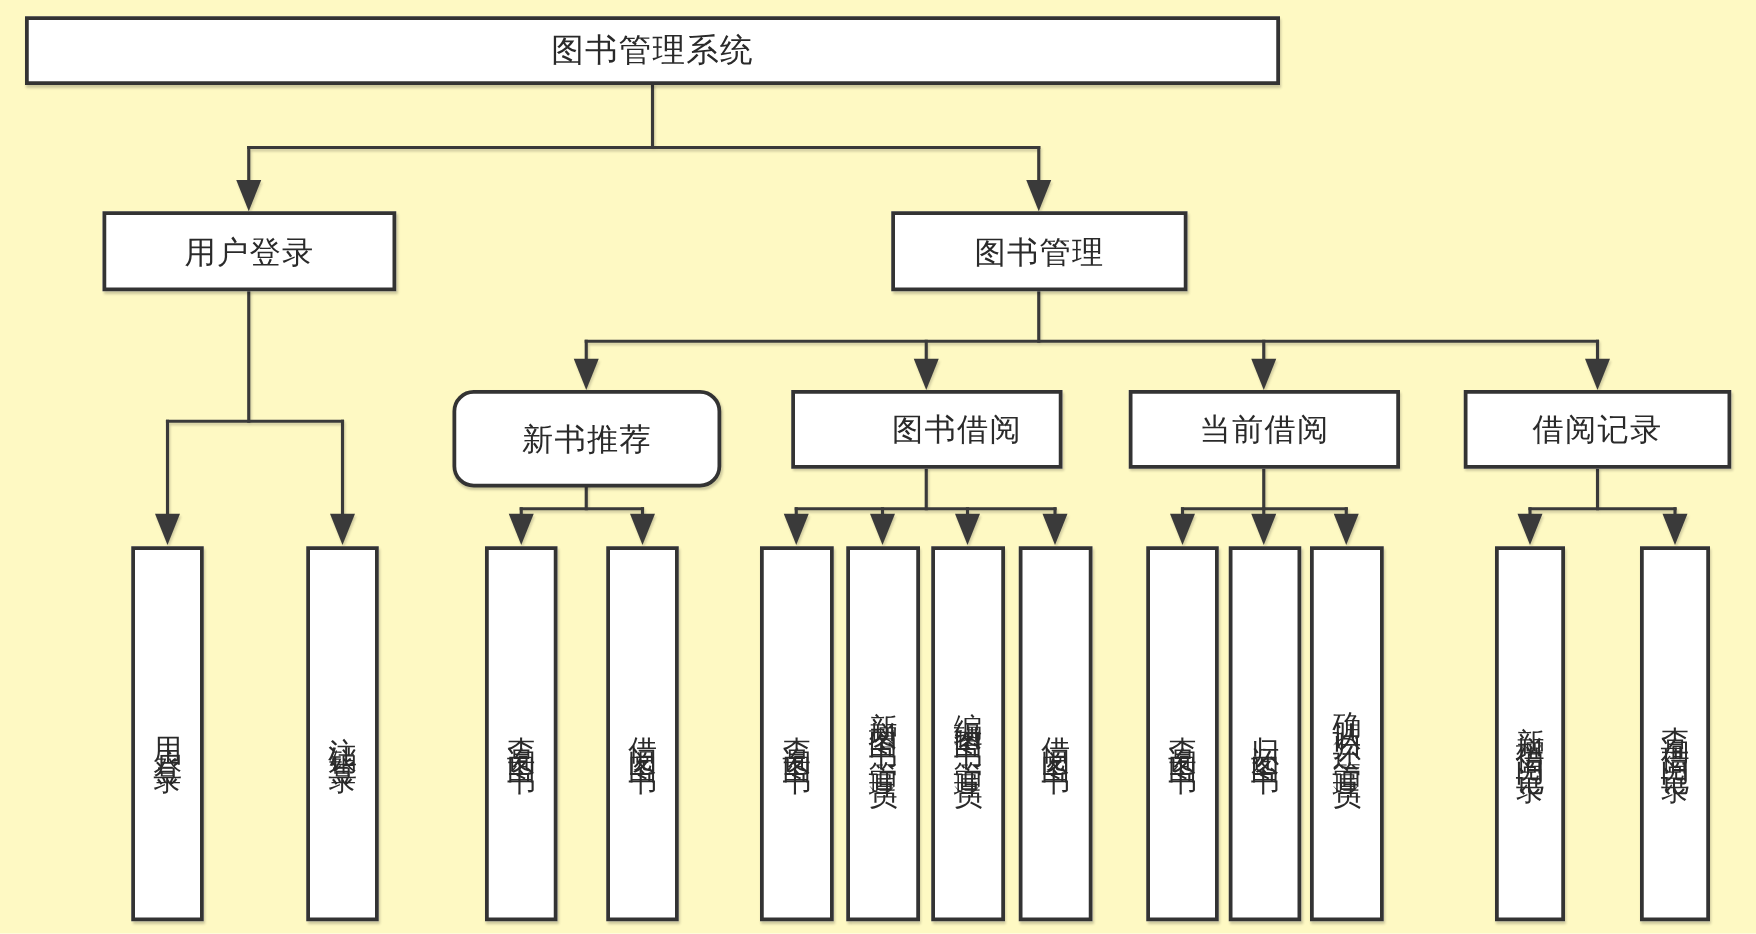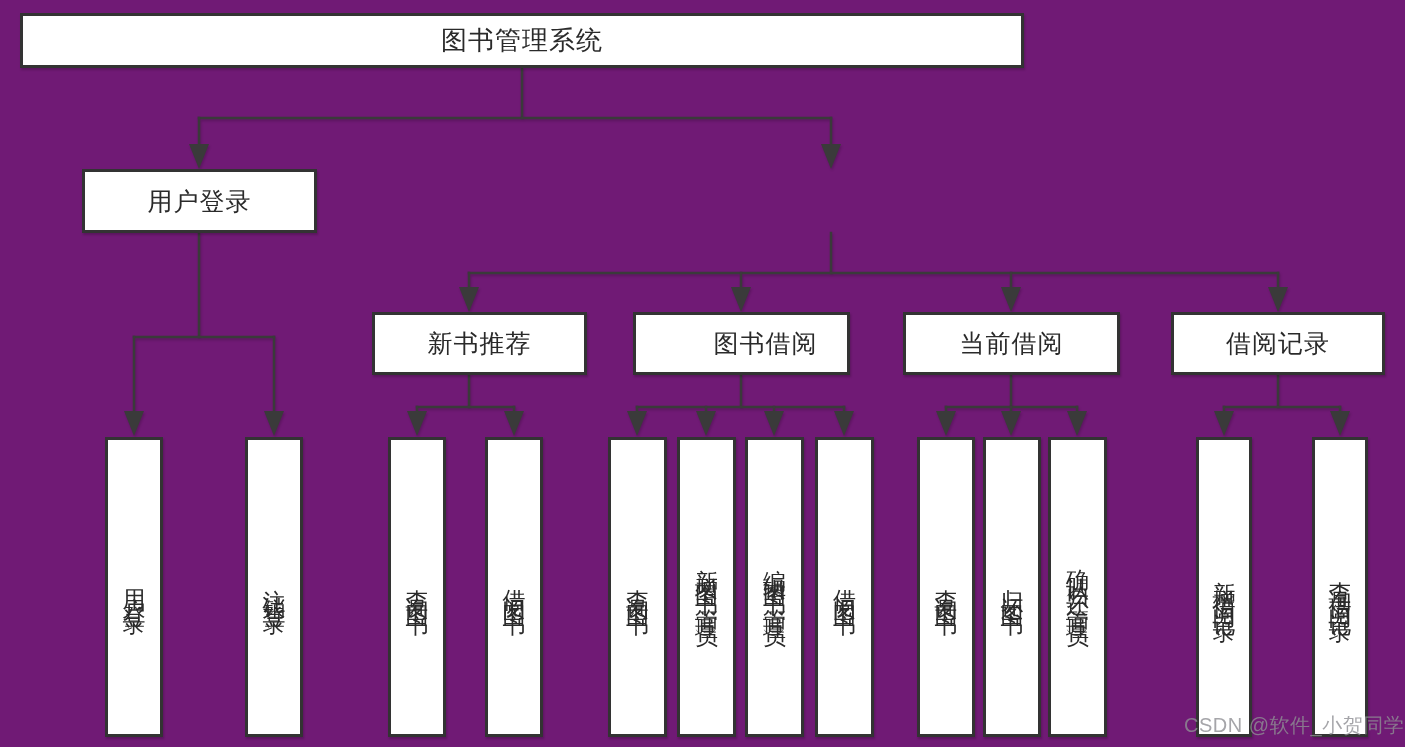--- a/index.html
+++ b/index.html
@@ -1,20 +1,20 @@
 <!DOCTYPE html>
 <html><head>
 <meta charset="utf-8">
 <style>
   html, body { margin: 0; padding: 0; background: #ffffff; }
   .stage {
     position: relative;
     width: 1405px;
     height: 747px;
-    background: #701a75;
+    background: #fef9c3;
     font-family: "Liberation Sans", "DejaVu Sans", sans-serif;
     overflow: hidden;
   }
   .connectors {
     position: absolute;
     left: 0; top: 0;
     width: 1405px; height: 747px;
     filter: drop-shadow(1px 2px 1px rgba(0,0,0,0.18));
   }
   .node {
@@ -120,22 +120,23 @@
       <polygon points="1001,411 1021,411 1011,436"></polygon>
       <polygon points="1067,411 1087,411 1077,436"></polygon>
       <polygon points="1214,411 1234,411 1224,436"></polygon>
       <polygon points="1330,411 1350,411 1340,436"></polygon>
     </g>
   </svg>
 
   <div class="node hnode root" style="left:20px; top:13px; width:1004px; height:55px;">图书管理系统</div>
 
   <div class="node hnode" style="left:82px; top:169px; width:235px; height:64px;">用户登录</div>
+  <div class="node hnode" style="left:713px; top:169px; width:237px; height:64px;">图书管理</div>
 
-  <div class="node hnode" style="left:372px; top:312px; width:215px; height:63px;">新书推荐</div>
+  <div class="node hnode" style="left:362px; top:312px; width:215px; height:78px;border-radius:17px;">新书推荐</div>
   <div class="node hnode" style="left:633px; top:312px; width:217px; height:63px;padding-left:48px;">图书借阅</div>
   <div class="node hnode" style="left:903px; top:312px; width:217px; height:63px;text-align:center;">当前借阅</div>
   <div class="node hnode" style="left:1171px; top:312px; width:214px; height:63px;">借阅记录</div>
 
   <div class="node leaf" style="left:105px; top:437px; width:58px; height:300px;">用户登录</div>
   <div class="node leaf" style="left:245px; top:437px; width:58px; height:300px;">注销登录</div>
 
   <div class="node leaf" style="left:388px; top:437px; width:58px; height:300px;">查询图书</div>
   <div class="node leaf" style="left:485px; top:437px; width:58px; height:300px;">借阅图书</div>
 
@@ -144,15 +145,14 @@
   <div class="node leaf" style="left:745px; top:437px; width:59px; height:300px;">编辑图书（管理员）</div>
   <div class="node leaf" style="left:815px; top:437px; width:59px; height:300px;">借阅图书</div>
 
   <div class="node leaf" style="left:917px; top:437px; width:58px; height:300px;">查询图书</div>
   <div class="node leaf" style="left:983px; top:437px; width:58px; height:300px;">归还图书</div>
   <div class="node leaf" style="left:1048px; top:437px; width:59px; height:300px;">确认归还（管理员）</div>
 
   <div class="node leaf" style="left:1196px; top:437px; width:56px; height:300px;">新增借阅记录</div>
   <div class="node leaf" style="left:1312px; top:437px; width:56px; height:300px;">查询借阅记录</div>
 
-  <div class="watermark">CSDN @软件_小贺同学</div>
 
 </div>
 
 </body></html>

